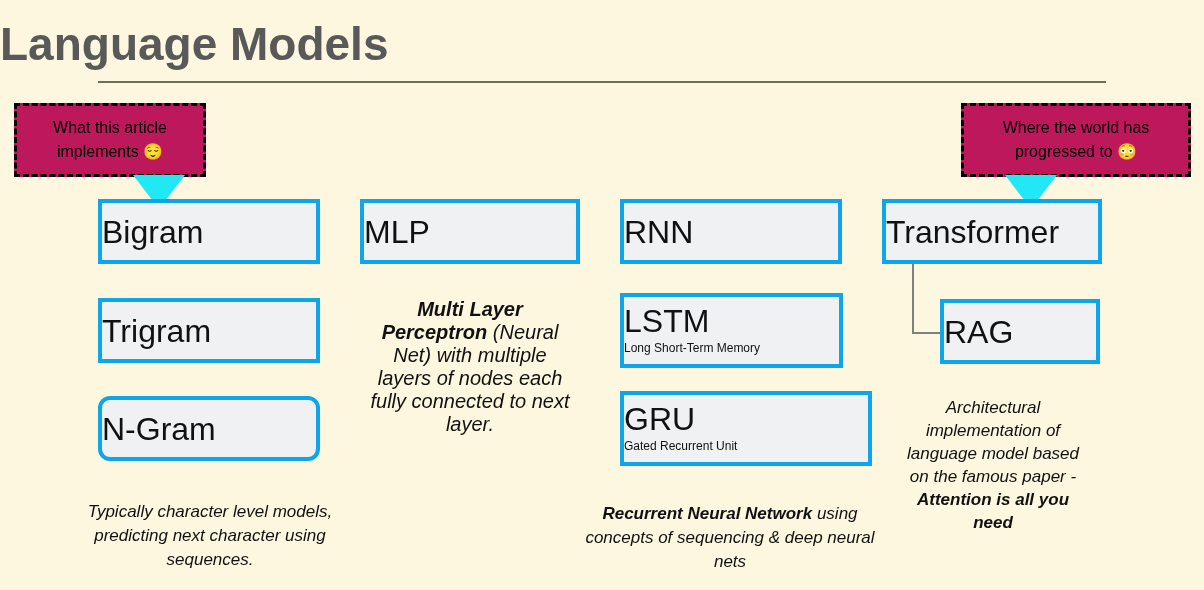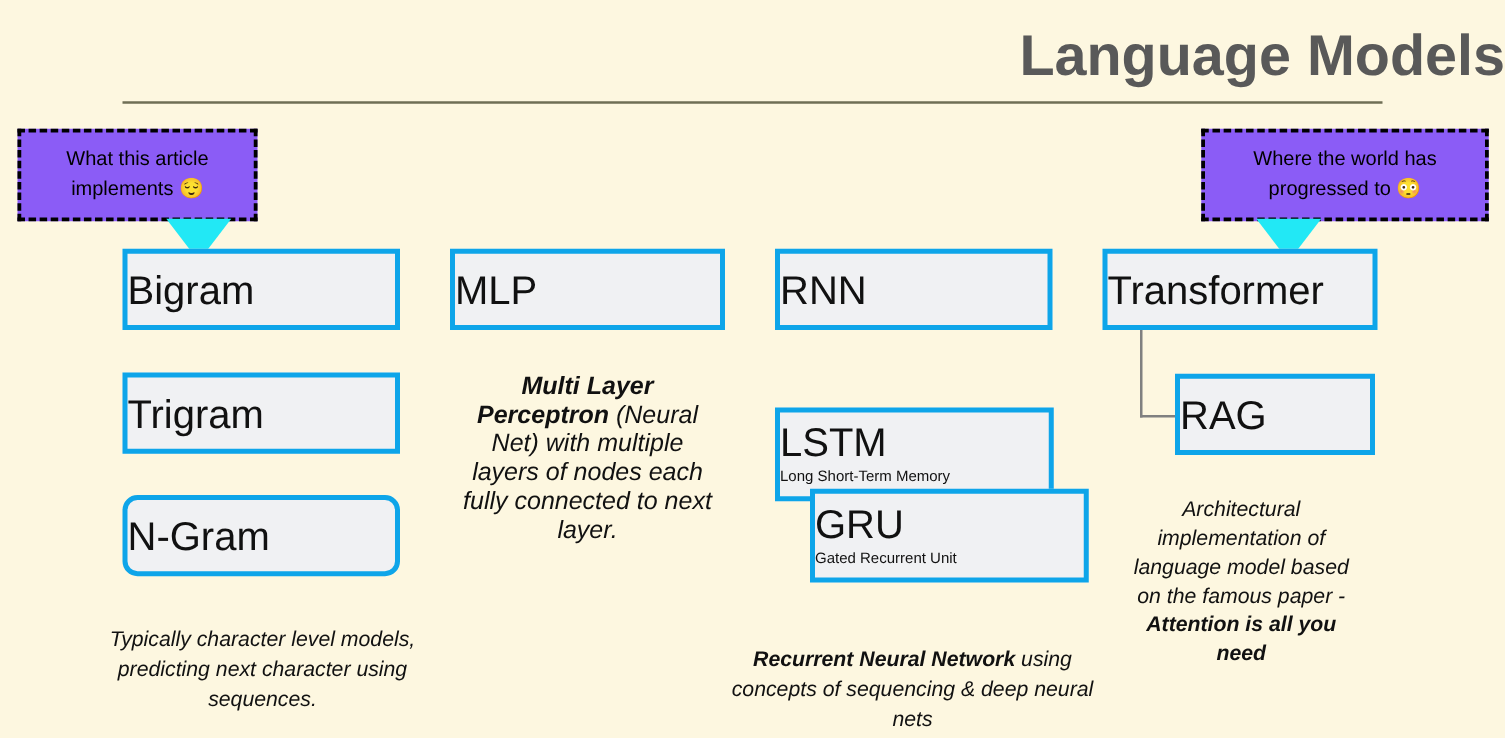--- a/index.html
+++ b/index.html
@@ -21,40 +21,40 @@
     height: 590px;
     background: #fdf7e0;
   }
 
   
   .title {
     position: absolute;
     left: 0;
     top: 16px;
     width: 1204px;
-    text-align: right;
+    text-align: left;
     font-size: 46px;
     font-weight: 700;
     color: #595959;
     letter-spacing: 0px;
     line-height: 56px;
   }
   .title-rule {
     position: absolute;
     left: 98px;
     top: 81px;
     width: 1008px;
     height: 2px;
     background: #6f6f55;
   }
 
   
   .callout {
     position: absolute;
-    background: #8b5cf6;
+    background: #be185d;
     border: 3px dashed #000000;
     box-sizing: border-box;
     color: #000000;
     font-size: 16px;
     line-height: 24px;
     text-align: center;
     display: flex;
     align-items: center;
     justify-content: center;
     padding: 4px 4px;
@@ -98,22 +98,22 @@
   }
 
   
   #box-bigram   { left: 98px;  top: 199px; width: 222px; height: 65px; }
   #box-trigram  { left: 98px;  top: 298px; width: 222px; height: 65px; }
   #box-ngram    { left: 98px;  top: 396px; width: 222px; height: 65px; border-radius: 12px; }
   
   #box-mlp      { left: 360px; top: 199px; width: 220px; height: 65px; }
   
   #box-rnn      { left: 620px; top: 199px; width: 222px; height: 65px; }
-  #box-lstm     { left: 620px; top: 293px; width: 223px; height: 75px; margin-top: 33px; }
-  #box-gru      { left: 620px; top: 391px; width: 223px; height: 75px; margin-left: 28px; }
+  #box-lstm     { left: 620px; top: 293px; width: 223px; height: 75px; }
+  #box-gru      { left: 620px; top: 391px; width: 252px; height: 75px; }
   
   #box-transformer { left: 882px; top: 199px; width: 220px; height: 65px; }
   #box-rag         { left: 940px; top: 299px; width: 160px; height: 65px; }
 
   
   .conn-v {
     position: absolute;
     left: 912px; top: 264px;
     width: 2px; height: 70px;
     background: #808080;
@@ -131,21 +131,21 @@
     font-style: italic;
     color: #111111;
     text-align: center;
     font-size: 17px;
     line-height: 24px;
   }
   .caption b { font-weight: 700; font-style: italic; }
 
   #cap-ngram { left: 50px;  top: 500px; width: 320px; }
   #cap-mlp   { left: 370px; top: 298px; width: 200px; font-size: 20px; line-height: 23px; }
-  #cap-rnn   { left: 580px; top: 502px; width: 300px; margin-top: 14px; }
+  #cap-rnn   { left: 580px; top: 502px; width: 300px; }
   #cap-tfm   { left: 900px; top: 396px; width: 186px; line-height: 23px; }
 </style>
 </head>
 <body>
 
 <div id="slide">
 
   <div class="title">Language Models</div>
   <div class="title-rule"></div>
 

